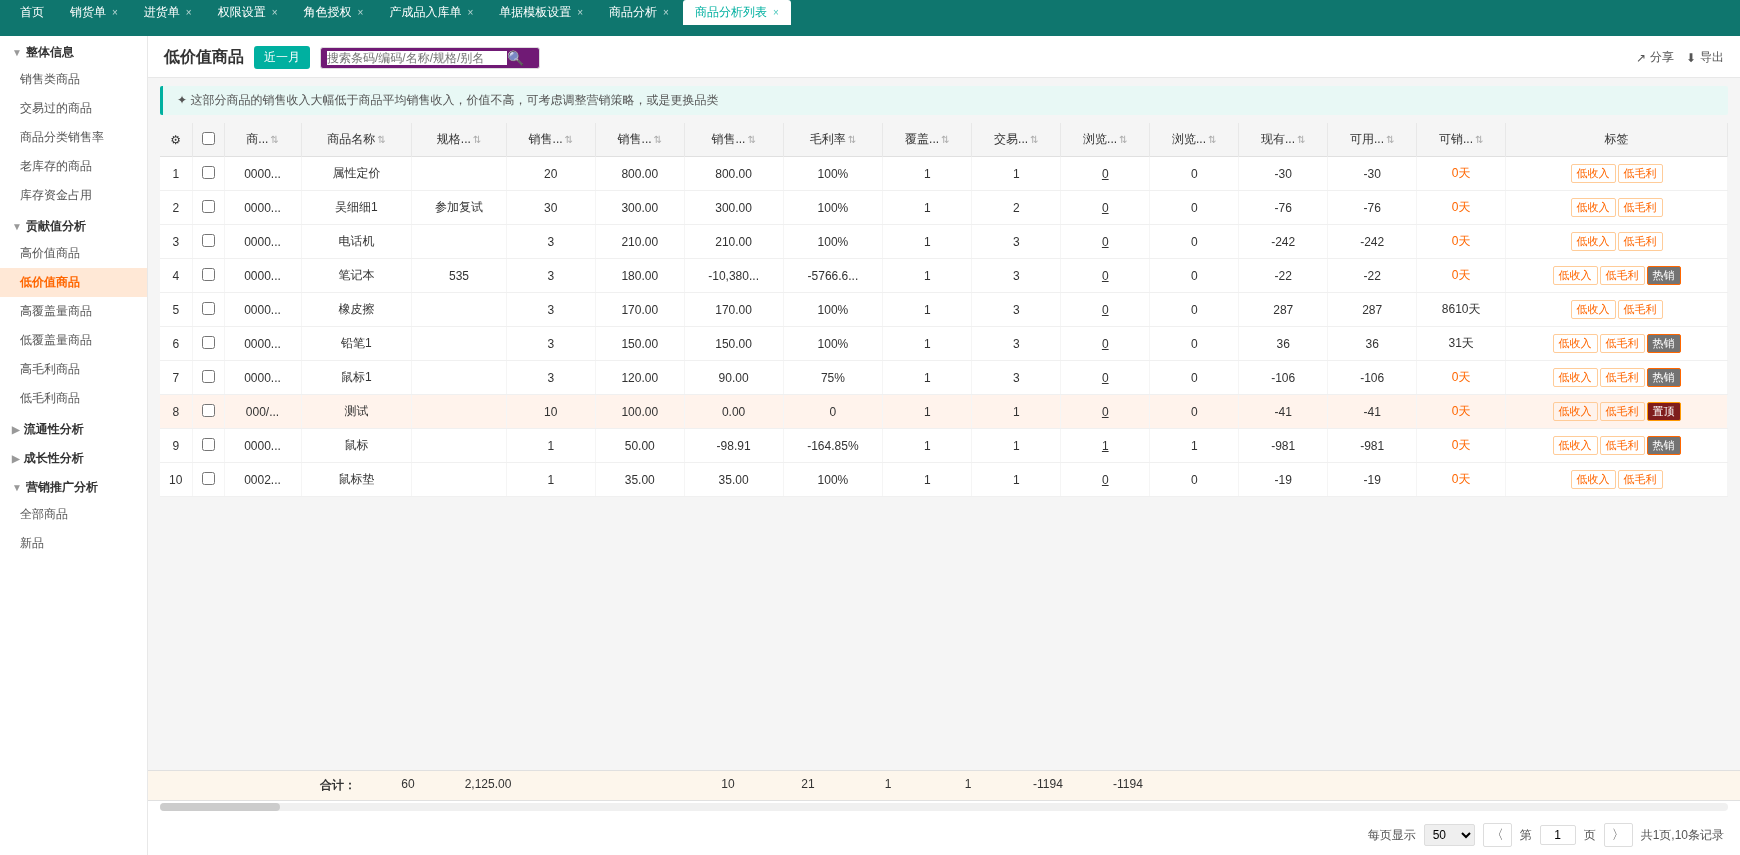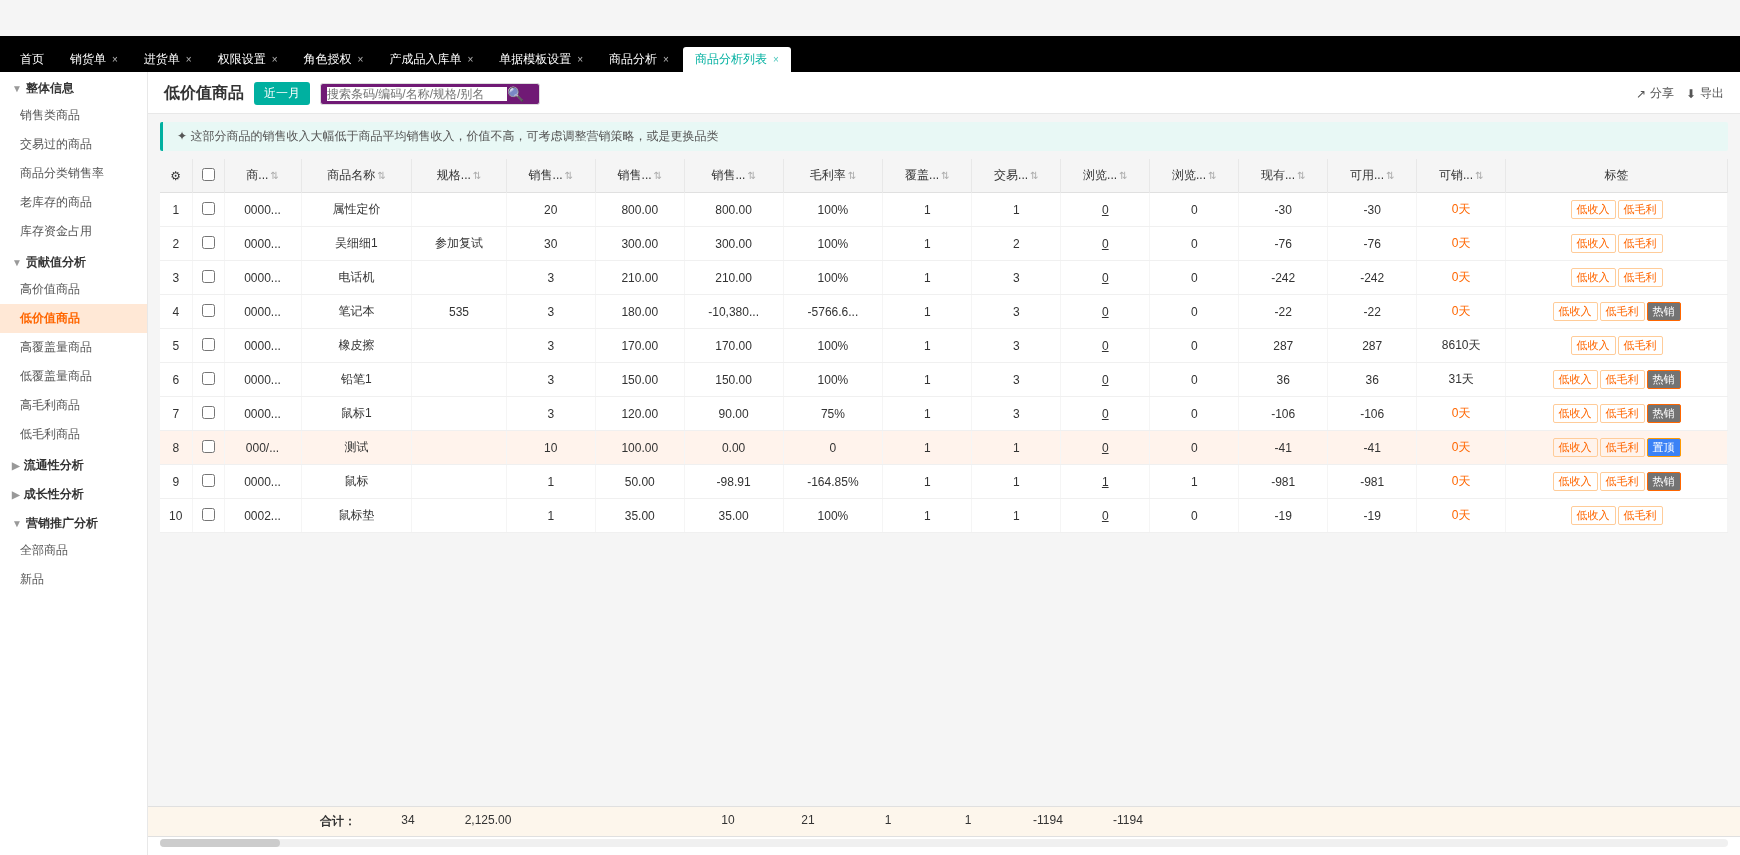--- a/index.html
+++ b/index.html
@@ -1,26 +1,25 @@
 <!DOCTYPE html>
 <html><head>
   <meta charset="utf-8">
   <style>
     * { box-sizing: border-box; margin: 0; padding: 0; font-family: 'Microsoft YaHei', Arial, sans-serif; font-size: 12px; }
     body { background: #f5f5f5; overflow: hidden; }
 
     
     .top-nav {
-      background: #000000;
-      display: flex;
-      align-items: flex-end;
+      background: #0f766e;
+      display: flex;
+      align-items: flex-start;
       height: 36px;
       padding: 0 8px;
       gap: 2px;
-      margin-top: 36px;
     }
     .nav-item {
       color: #fff;
       padding: 4px 12px;
       cursor: pointer;
       border-radius: 3px 3px 0 0;
       white-space: nowrap;
       font-size: 13px;
       display: flex;
       align-items: center;
@@ -164,21 +163,21 @@
     .tag {
       display: inline-block;
       padding: 1px 5px;
       border-radius: 2px;
       font-size: 11px;
       margin: 1px;
     }
     .tag-low-income { color: #ff6600; border: 1px solid #ffcc99; }
     .tag-low-margin { color: #ff6600; border: 1px solid #ffcc99; }
     .tag-hot { color: #fff; background: #737373; border: 1px solid #ff6600; }
-    .tag-recommend { color: #fff; background: #3b82f6; border: 1px solid #ff9900; }
+    .tag-recommend { color: #fff; background: #7f1d1d; border: 1px solid #ff9900; }
 
     .text-orange { color: #ff6600; }
     .link-underline { color: #333; text-decoration: underline; cursor: pointer; }
 
     
     .table-footer {
       background: #fff;
       border-top: 1px solid #e0e0e0;
     }
     .total-row {
@@ -586,21 +585,21 @@
           </tbody>
       </table>
     </div>
 
     <div class="table-footer">
       <div class="total-row">
         <div class="total-label">
           <span>合计：</span>
         </div>
         <div class="total-values">
-          <div class="total-cell">34</div>
+          <div class="total-cell">60</div>
           <div class="total-cell">2,125.00</div>
           <div class="total-cell"></div>
           <div class="total-cell"></div>
           <div class="total-cell">10</div>
           <div class="total-cell">21</div>
           <div class="total-cell">1</div>
           <div class="total-cell">1</div>
           <div class="total-cell">-1194</div>
           <div class="total-cell">-1194</div>
         </div>

